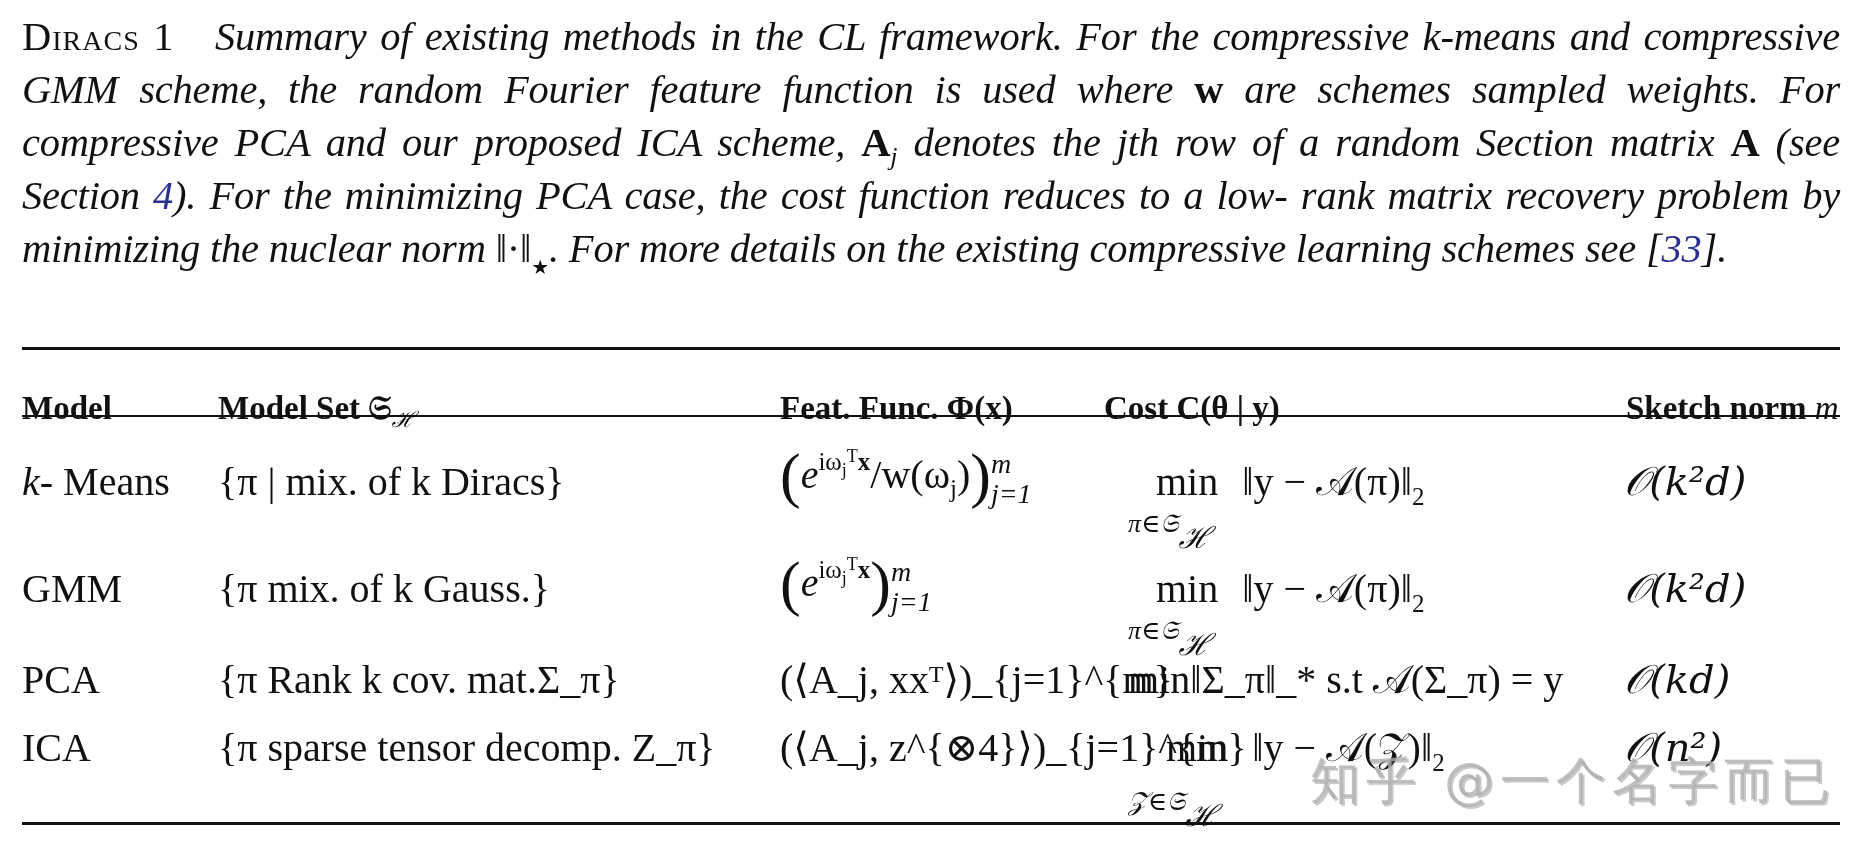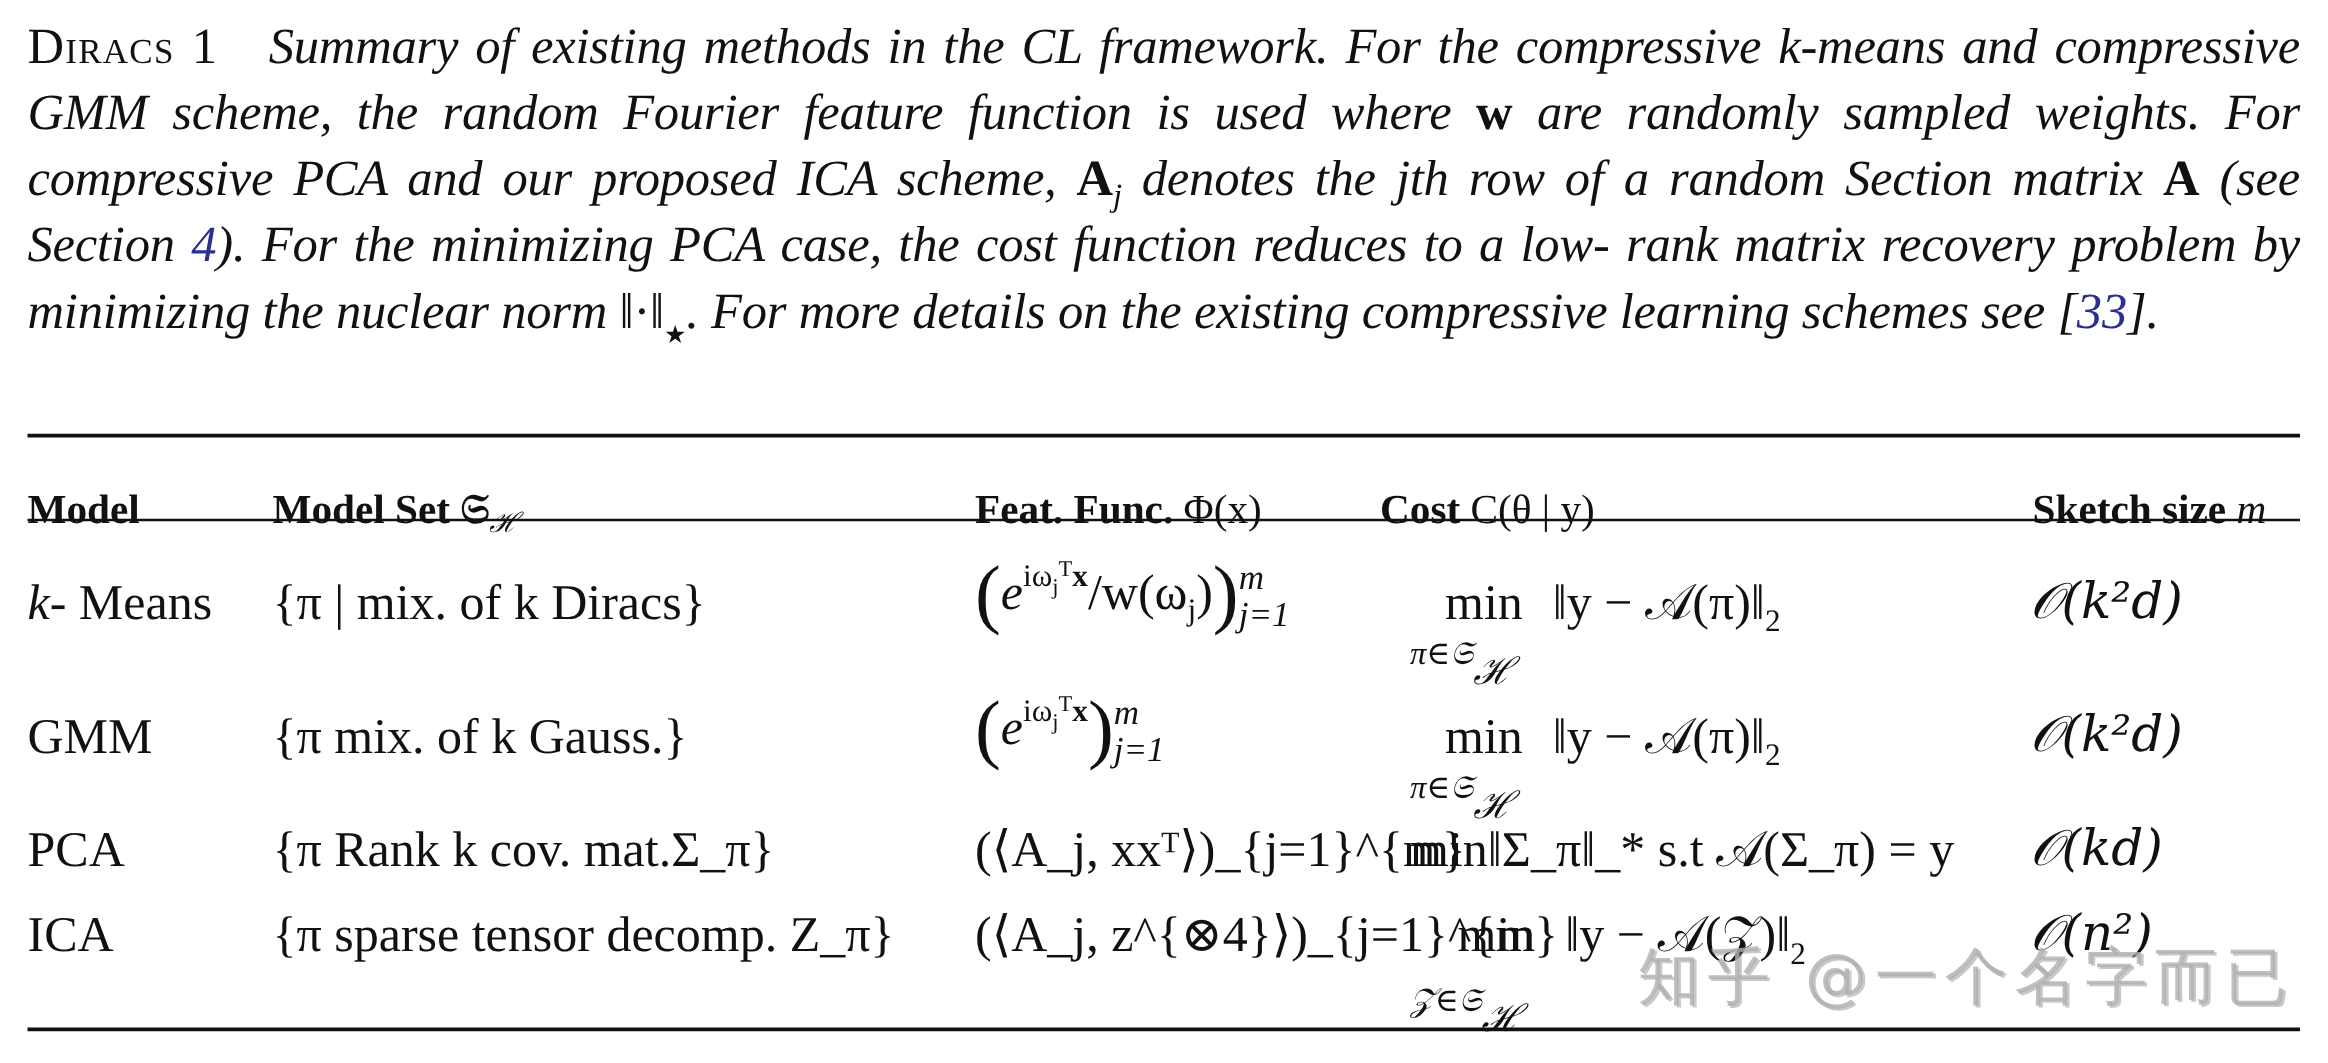--- a/index.html
+++ b/index.html
@@ -20,21 +20,21 @@
   .caption sub { font-size: 26px; line-height: 0; }
   .caption .star { font-style: normal; font-size: 20px; vertical-align: -12px; }
 
   .rule { position: absolute; left: 22px; width: 1818px; background: #111; }
   .rule.top { top: 347px; height: 3px; }
   .rule.mid { top: 415px; height: 2px; }
   .rule.bot { top: 822px; height: 3px; }
 
   .hdr { position: absolute; top: 366px; font-size: 33px; font-weight: bold; white-space: nowrap; margin-top: 24px; }
   .hdr i { font-weight: normal; font-style: italic; }
-  .hdr .math { font-weight: normal; }
+  .hdr .math { font-weight: bold; }
   .hdr sub { font-size: 22px; font-style: italic; font-weight: normal; }
 
   .cell { position: absolute; font-size: 40px; white-space: nowrap; }
   .cell i { font-style: italic; }
   .cell b { font-weight: bold; }
   .cell sup { font-size: 25px; }
   .cell sub { font-size: 25px; }
   .script { font-family: "DejaVu Serif", serif; font-style: italic; }
 
   .bigparen { font-size: 62px; vertical-align: -8px; font-weight: 300; }
@@ -51,21 +51,21 @@
     text-shadow: 2px 2px 0 rgba(120,120,120,0.4);
   }
 </style>
 </head>
 <body>
 
 <div class="caption">
   <span class="tlabel">Diracs</span>
   <span class="tnum">1</span>
   <span>Summary of existing methods in the CL framework. For the compressive k-means and</span>
-  <span>compressive GMM scheme, the random Fourier feature function is used where </span><b>w</b><span> are randomly sampled</span>
+  <span>compressive GMM scheme, the random Fourier feature function is used where </span><b>w</b><span> are schemes sampled</span>
   <span>weights. For compressive PCA and our proposed ICA scheme, </span><b>A</b><sub>j</sub><span> denotes the jth row of a random</span>
   <span>Section matrix </span><b>A</b><span> (see Section </span><span class="link">4</span><span>). For the minimizing PCA case, the cost function reduces to a low-</span>
   <span>rank matrix recovery problem by minimizing the nuclear norm </span><span style="font-style:normal">‖·‖</span><span class="star">★</span><span>. For more details on the existing</span>
   <span>compressive learning schemes see [</span><span class="link">33</span><span>].</span>
 </div>
 
 <div class="rule top"></div>
 <div class="rule mid"></div>
 <div class="rule bot"></div>
 
@@ -73,21 +73,21 @@
 <div class="hdr" style="left:218px">
   <span>Model Set 𝔖</span><sub class="script">ℋ</sub>
 </div>
 <div class="hdr" style="left:780px">
   <span>Feat. Func. </span><span class="math">Φ(x)</span>
 </div>
 <div class="hdr" style="left:1104px">
   <span>Cost </span><span class="math">C(θ | y)</span>
 </div>
 <div class="hdr" style="left:1626px">
-  <span>Sketch size </span><i>m</i>
+  <span>Sketch norm </span><i>m</i>
 </div>
 
 <div class="cell" style="left:22px; top:458px">
   <i>k</i><span>- Means</span>
 </div>
 <div class="cell" style="left:218px; top:458px">{π | mix. of k Diracs}</div>
 <div class="cell" style="left:780px; top:440px">
   <span class="bigparen">(</span><i>e</i><sup style="vertical-align:18px"><span>iω</span><sub style="font-size:18px">j</sub><span style="font-size:18px;vertical-align:8px">T</span><b>x</b></sup><span>/w(ω</span><sub>j</sub><span>)</span><span class="bigparen">)</span><span class="limits"><i>m</i><br><i>j=1</i></span>
 </div>
 <div class="cell" style="left:1128px; top:458px">

